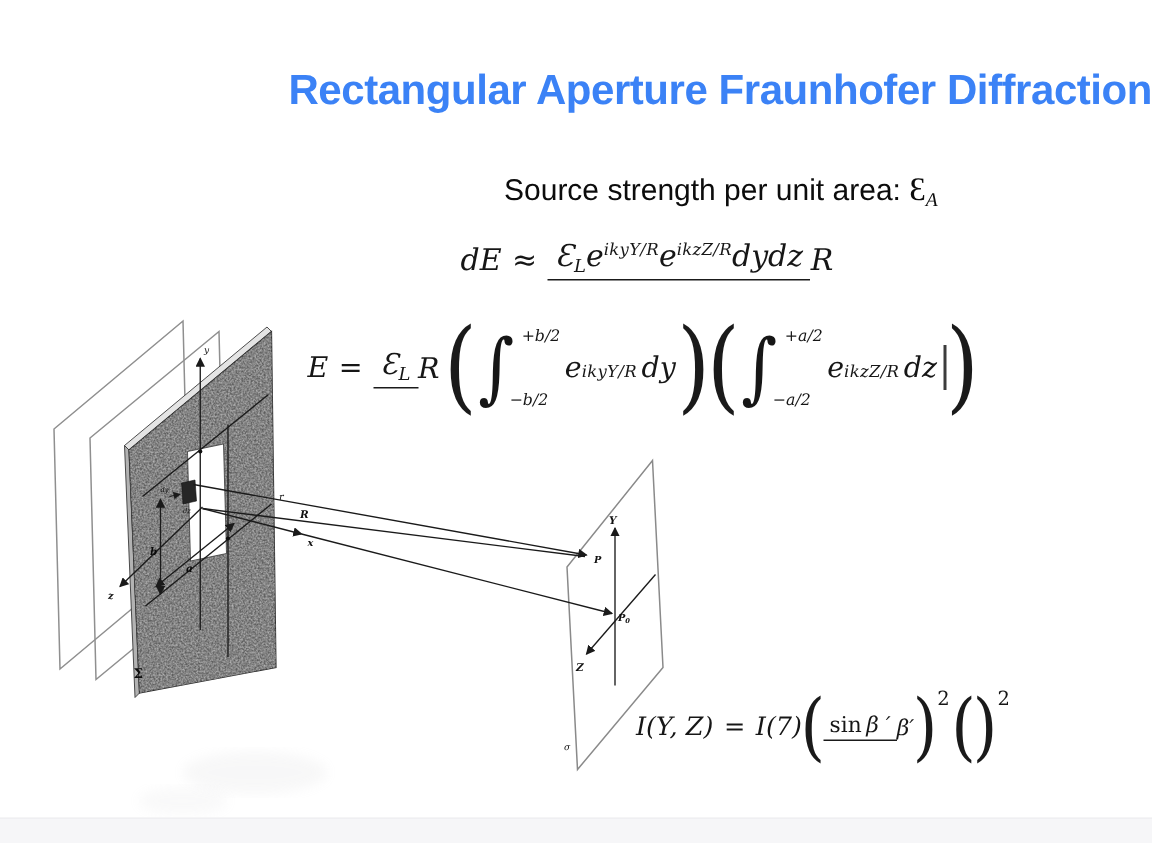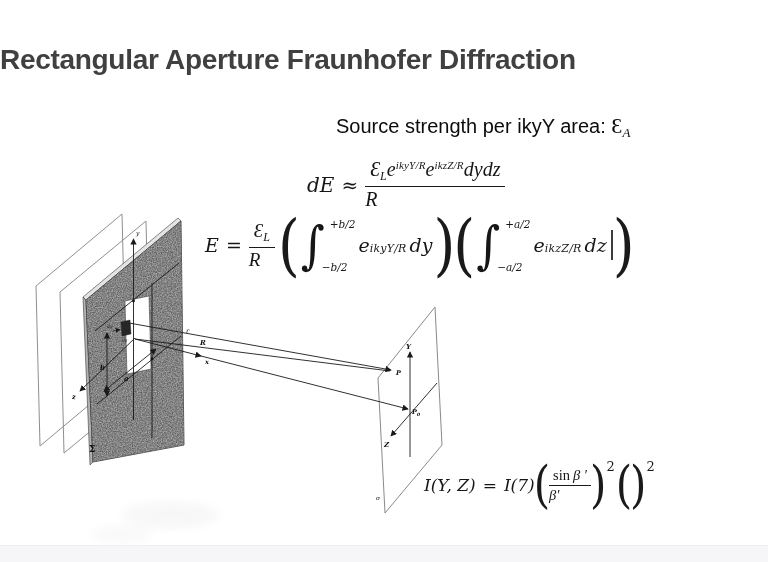--- a/index.html
+++ b/index.html
@@ -1,33 +1,33 @@
 <!DOCTYPE html>
 <html><head>
 <meta charset="utf-8">
 <style>
   html,body{margin:0;padding:0;}
   body{width:768px;height:562px;background:#ffffff;overflow:hidden;position:relative;
        font-family:"Liberation Sans",sans-serif;}
   .slide{position:absolute;inset:0;background:#fff;}
 
   
-  .title{position:absolute;top:44px;left:0;width:768px;text-align:left;margin:0;
-         font:bold 28px/1.15 "Liberation Sans",sans-serif;letter-spacing:-0.3px;color:#404040;}
+  .title{position:absolute;top:44px;left:0;width:768px;text-align:right;margin:0;
+         font:bold 28px/1.15 "Liberation Sans",sans-serif;letter-spacing:-0.3px;color:#3b82f6;}
   .source-line{position:absolute;top:113px;left:336px;font:20px/1.2 "Liberation Sans",sans-serif;color:#0c0c0c;}
   .eps-wrap{font-family:Liberation Serif, serif;font-size:22px;margin-top:33px;}
   .eps-wrap .sub{font-size:13px;font-style:italic;vertical-align:-4px;}
 
   
   .math{font-family:"DejaVu Serif","DejaVu Sans",serif;font-style:italic;color:#161616;}
   .eq{position:absolute;display:flex;align-items:center;white-space:nowrap;}
   .rel{font-style:normal;padding:0 7px;}
   .sup{font-size:11px;vertical-align:7px;font-style:italic;letter-spacing:0.2px;}
   .subL{font-size:12px;vertical-align:-4px;font-style:italic;}
-  .frac{display:inline-flex;flex-direction:column;align-items:flex-start;font-family:Liberation Serif, serif;}
+  .frac{display:inline-flex;flex-direction:row;align-items:center;}
   .frac .num{display:inline-block;padding:0 5px 2px;border-bottom:1.7px solid #1a1a1a;}
   .frac .den{padding-top:1px;}
   .eq1{top:158px;left:307px;font-size:20px;}
   .eq2{top:217px;left:205px;font-size:19px;}
   .eq3{top:464px;left:424px;font-size:17px;}
   .bigp{font-style:normal;display:inline-block;line-height:1;color:#1a1a1a;
         font-size:56px;transform:scaleY(1.2);margin:0 -1px;font-family:"DejaVu Serif",serif;}
   .bigp3{font-style:normal;display:inline-block;line-height:1;color:#1a1a1a;
         font-size:42px;transform:scaleY(1.18);margin:0 -1px;font-family:"DejaVu Serif",serif;}
   .intgrp{display:inline-flex;align-items:center;margin:0 2px;}
@@ -51,21 +51,21 @@
                border-top:1px solid #efeff2;}
 </style>
 </head>
 <body>
 
 <div class="slide">
 
   <h1 class="title">Rectangular Aperture Fraunhofer Diffraction</h1>
 
   <div class="source-line">
-    <span>Source strength per ikyY area: </span><span class="eps-wrap"><span>Ɛ</span><span class="sub">A</span></span>
+    <span>Source strength per unit area: </span><span class="eps-wrap"><span>Ɛ</span><span class="sub">A</span></span>
   </div>
 
   <div class="eq eq1 math">
     <span>dE</span>
     <span class="rel">≈</span>
     <span class="frac">
       <span class="num"><span>Ɛ</span><span class="subL">L</span><span>e</span><span class="sup">ikyY/R</span><span>e</span><span class="sup">ikzZ/R</span><span>dydz</span></span>
       <span class="den">R</span>
     </span>
   </div>

